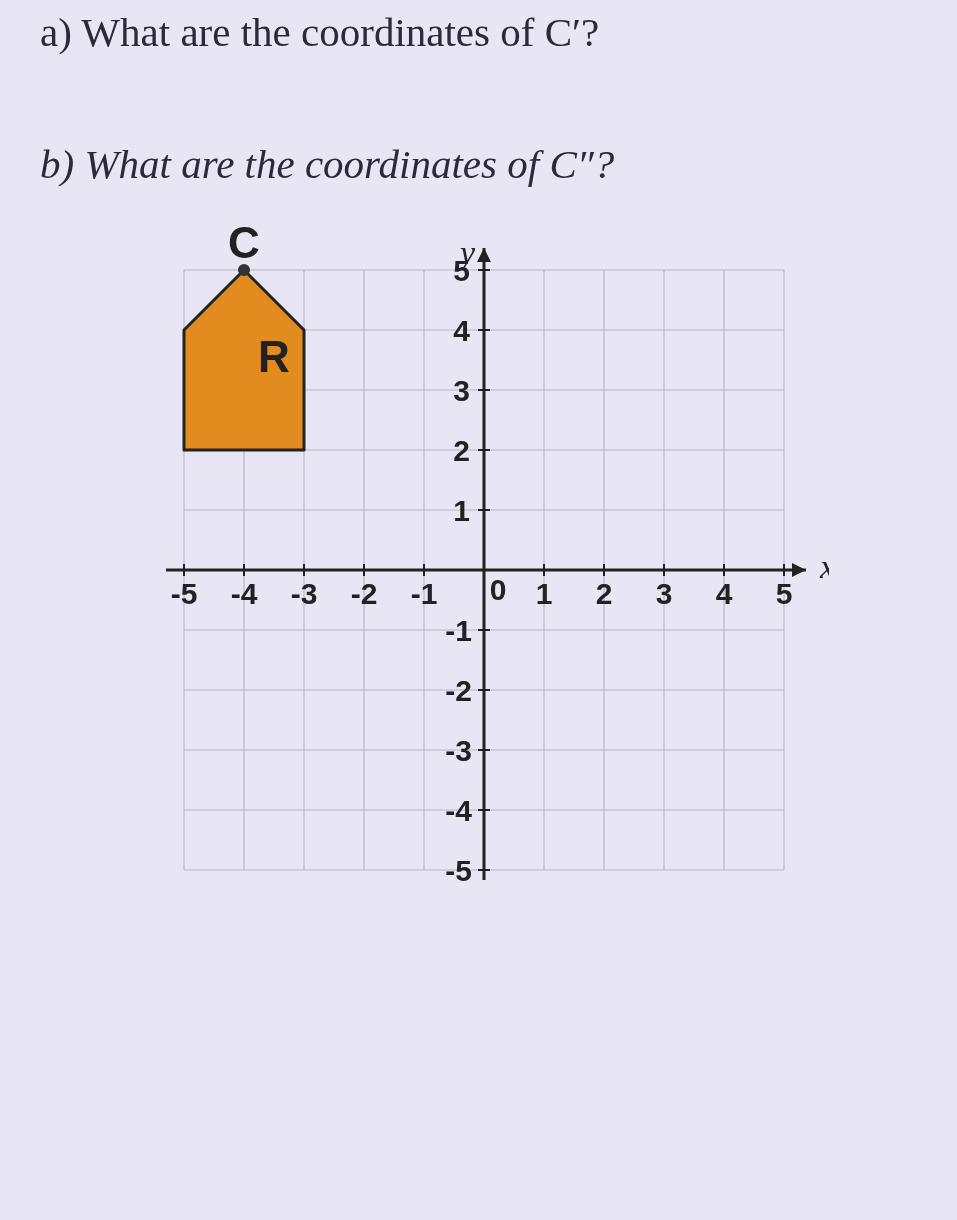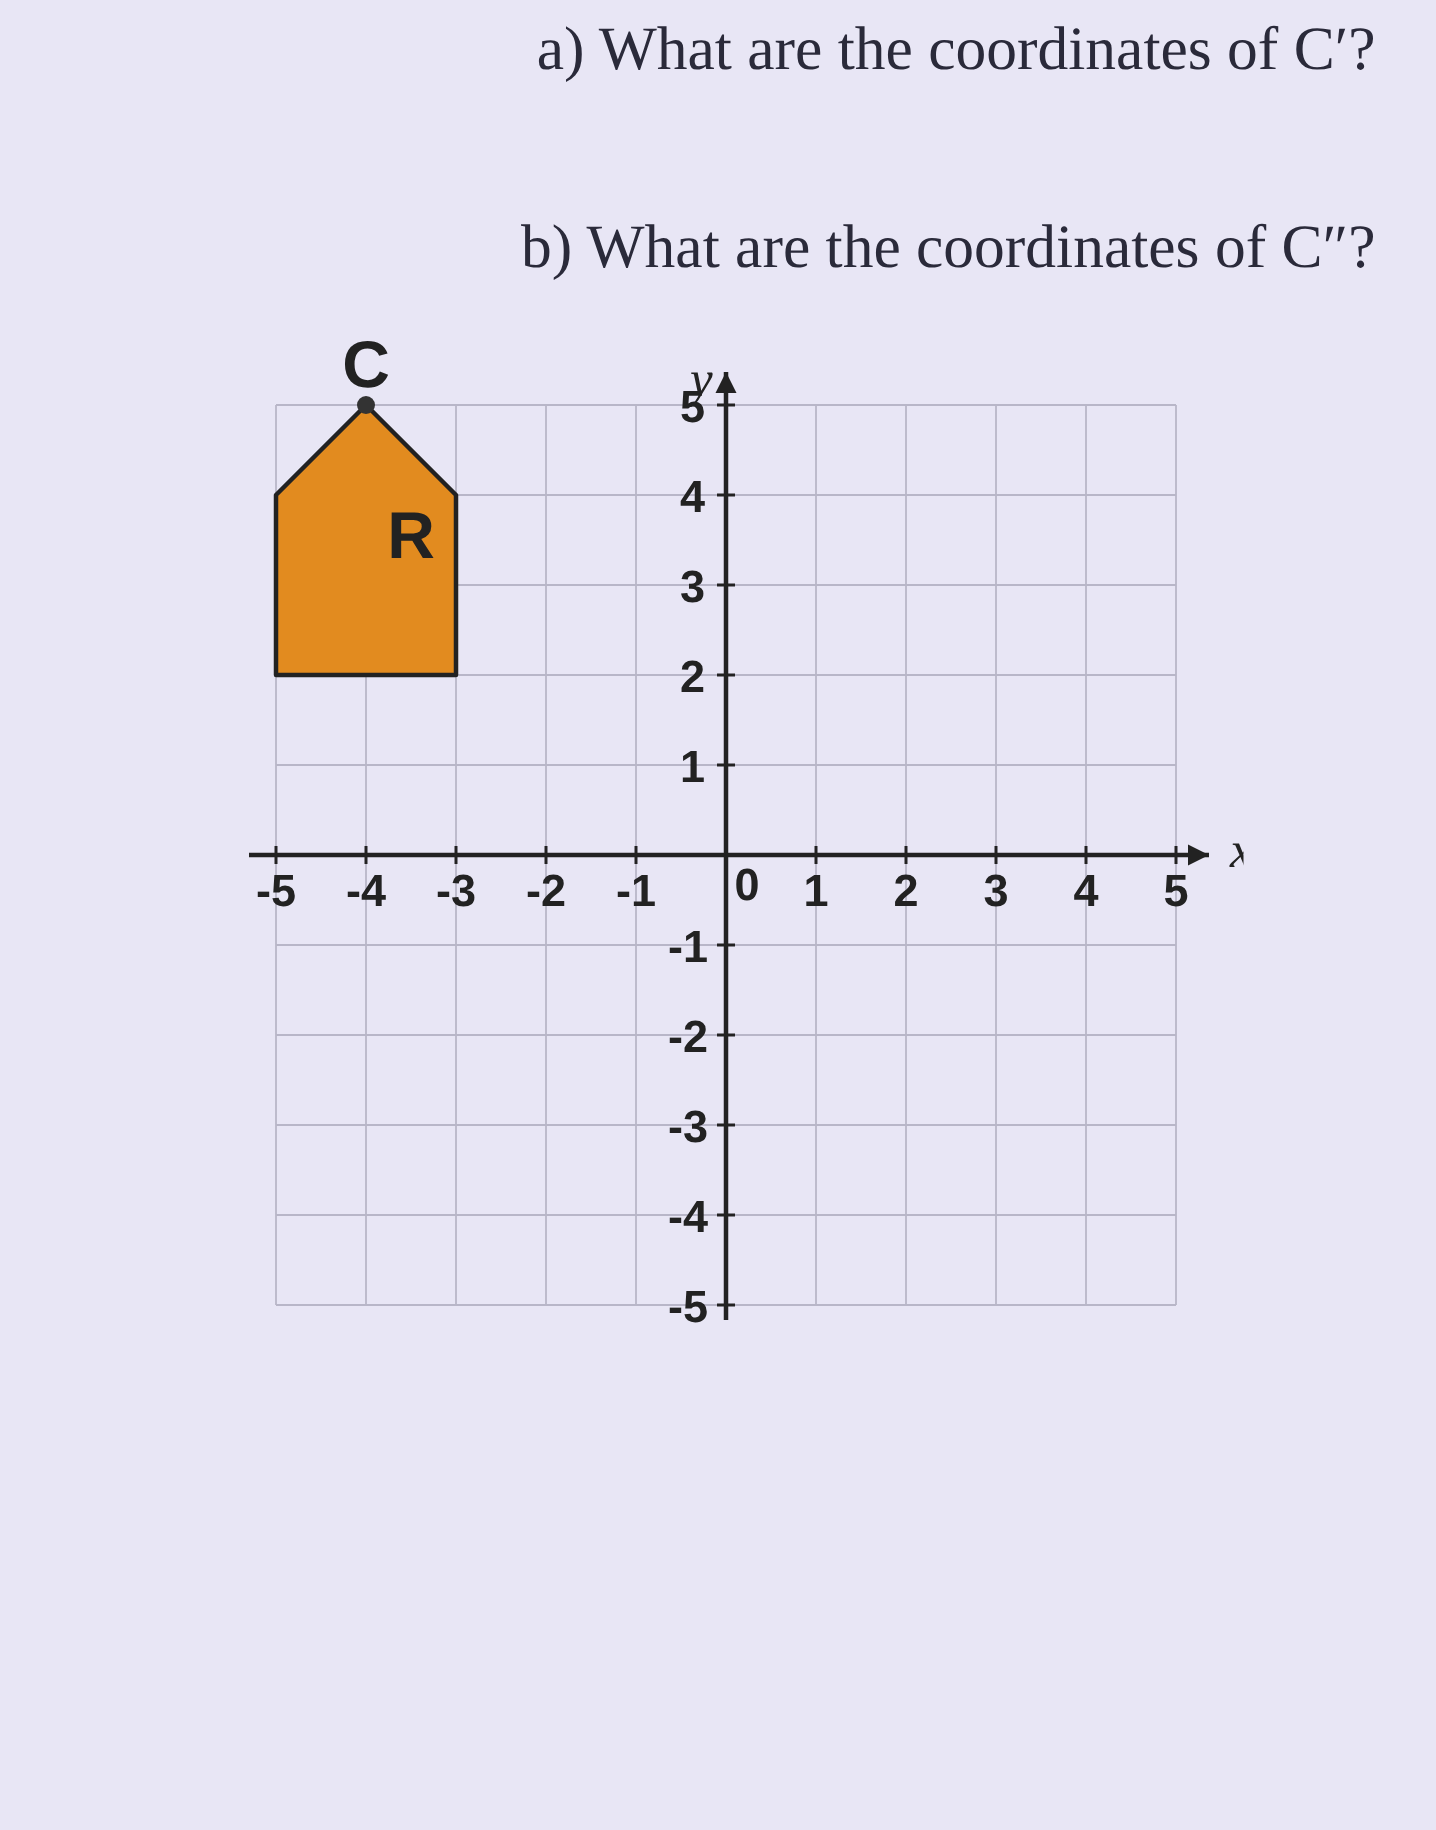--- a/index.html
+++ b/index.html
@@ -6,29 +6,29 @@
   body {
     background: #e8e6f5;
     font-family: Georgia, 'Times New Roman', serif;
     width: 957px;
     height: 1220px;
     overflow: hidden;
     color: #2a2a3a;
   }
   .content {
     padding: 0 40px;
-    text-align: right;
+    text-align: left;
   }
   .line {
     font-size: 41px;
     line-height: 1.5;
     margin-bottom: 28px;
   }
   .line-a { margin-top: 2px; margin-bottom: 70px; }
-  .line-b { margin-top: 10px; margin-bottom: 30px; }
+  .line-b { margin-top: 10px; margin-bottom: 30px; font-style: italic; }
   .mathrm { font-family: 'Times New Roman', serif; }
   .vec-wrap {
     display: inline-flex;
     align-items: center;
     vertical-align: middle;
     font-family: 'Times New Roman', serif;
     font-size: 48px;
     margin: 0 6px;
   }
   .paren {

